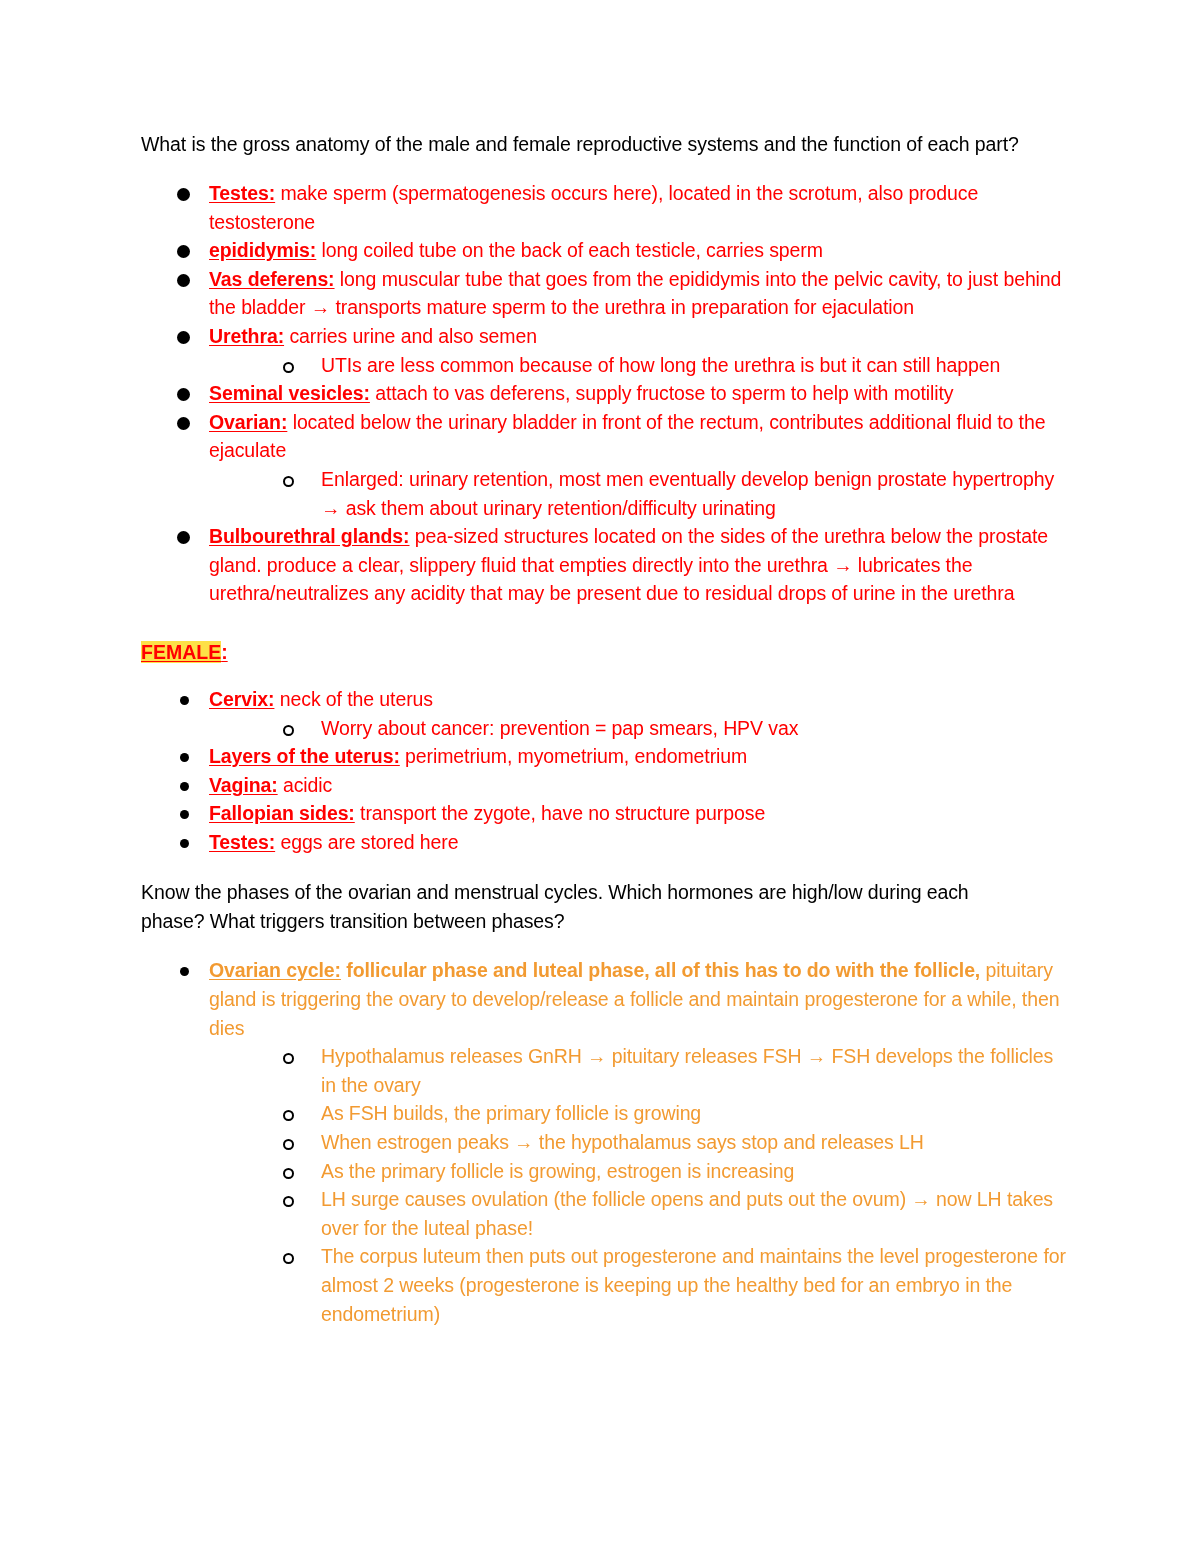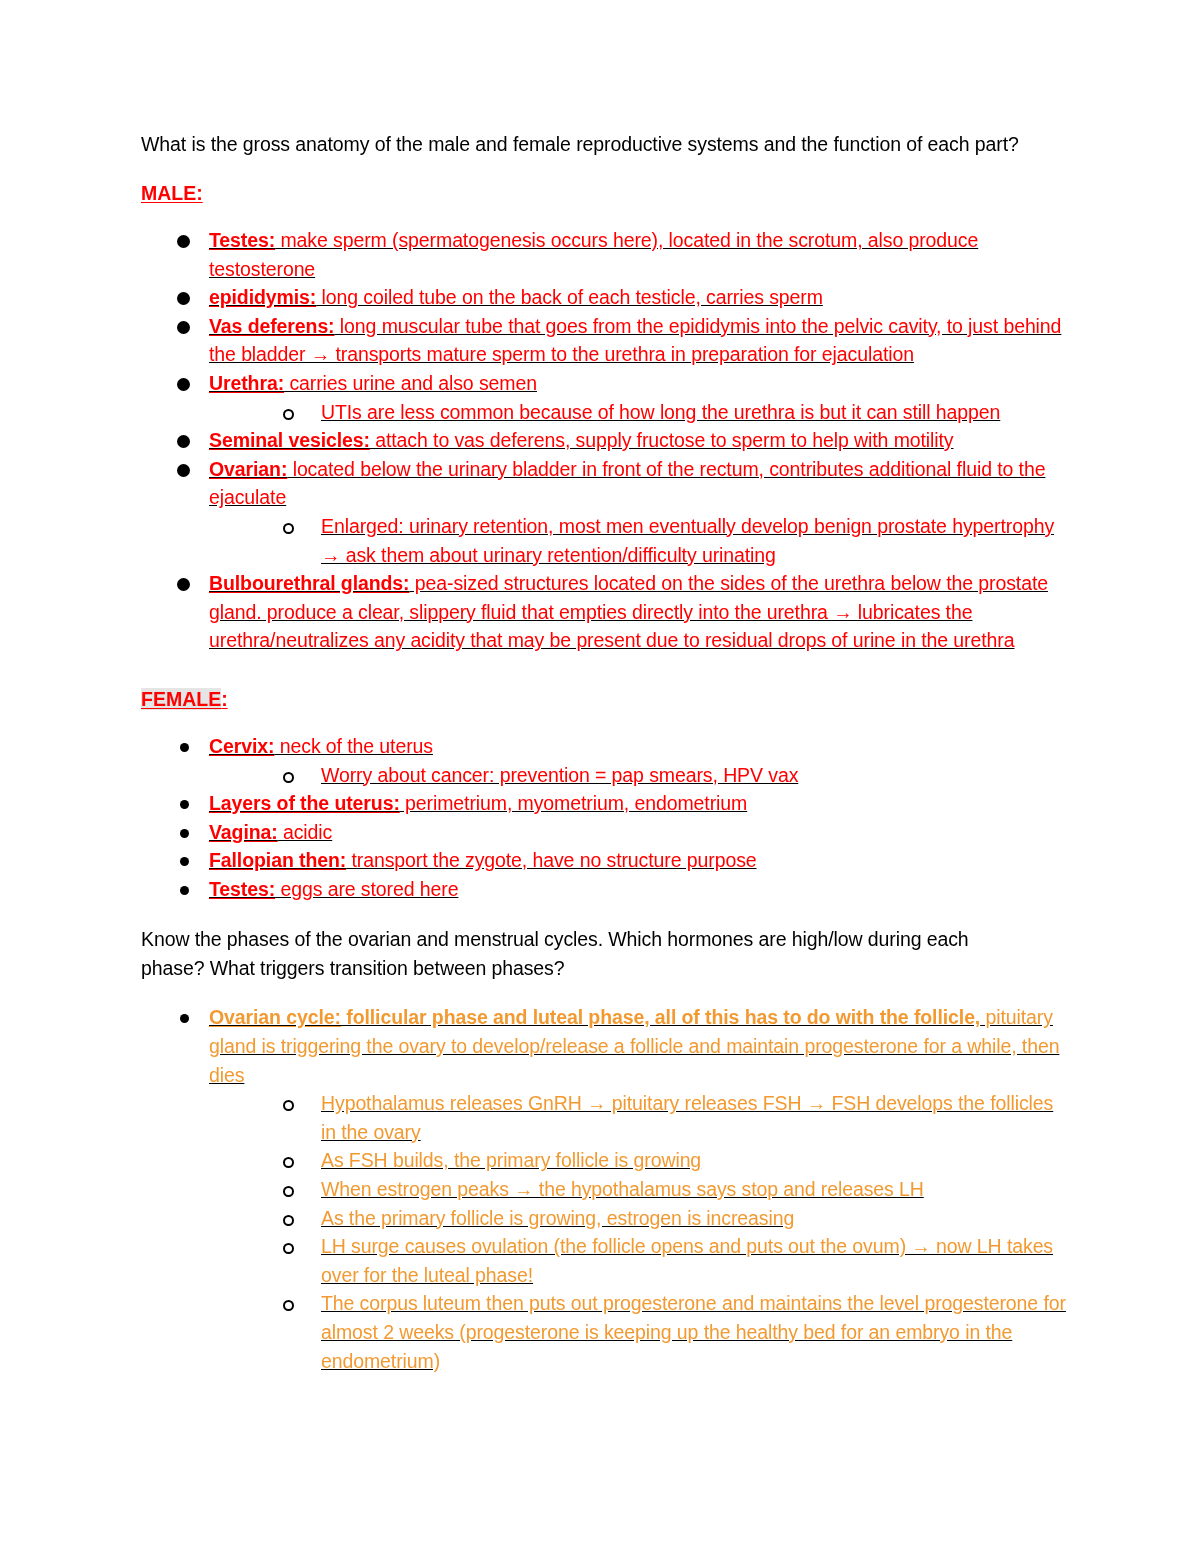--- a/index.html
+++ b/index.html
@@ -40,29 +40,28 @@
     line-height: 29px;
     font-weight: bold;
     margin: 0 0 18px 0;
   }
   .heading .h-txt {
     color: #FF0000;
     text-decoration: underline;
     text-underline-offset: 2px;
   }
   .heading.hl .h-txt {
-    background: #e5e5e5;
+    background: #fde047;
   }
 
   
   ul.lvl1 {
     list-style: none;
     margin: 16px 0 0 0;
     padding: 0;
-    text-decoration: underline;
   }
   ul.lvl2 {
     list-style: none;
     margin: 0;
     padding: 0;
   }
   li.item {
     position: relative;
     font-size: 19.5px;
     line-height: 28.6px;
@@ -127,23 +126,20 @@
   .gap-md { height: 22px; }
   .gap-lg { height: 30px; }
 </style>
 </head>
 <body>
 
 <div class="page">
 
   <p class="para">What is the gross anatomy of the male and female reproductive systems and the function of each part?</p>
 
-  <div class="heading">
-    <span class="h-txt">MALE:</span>
-  </div>
 
   <ul class="lvl1">
 
     <li class="item b1">
       <span class="red term bold">Testes:</span><span class="red"> make sperm (spermatogenesis occurs here), located in the scrotum, also produce testosterone</span>
     </li>
 
     <li class="item b1">
       <span class="red term bold">epididymis:</span><span class="red"> long coiled tube on the back of each testicle, carries sperm</span>
     </li>
@@ -198,21 +194,21 @@
 
     <li class="item b1s">
       <span class="red term bold">Layers of the uterus:</span><span class="red"> perimetrium, myometrium, endometrium</span>
     </li>
 
     <li class="item b1s">
       <span class="red term bold">Vagina:</span><span class="red"> acidic</span>
     </li>
 
     <li class="item b1s">
-      <span class="red term bold">Fallopian then:</span><span class="red"> transport the zygote, have no structure purpose</span>
+      <span class="red term bold">Fallopian sides:</span><span class="red"> transport the zygote, have no structure purpose</span>
     </li>
 
     <li class="item b1s">
       <span class="red term bold">Testes:</span><span class="red"> eggs are stored here</span>
     </li>
   </ul>
 
   <div class="gap-md"></div>
 
   <p class="para tight">Know the phases of the ovarian and menstrual cycles.  Which hormones are high/low during each</p>

